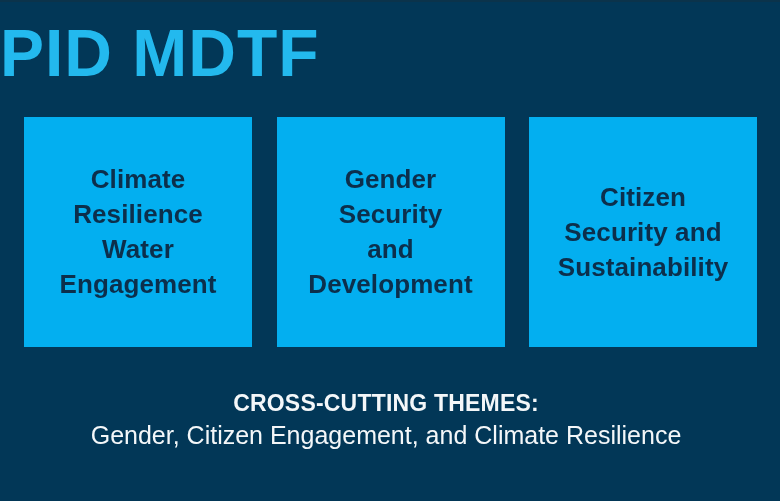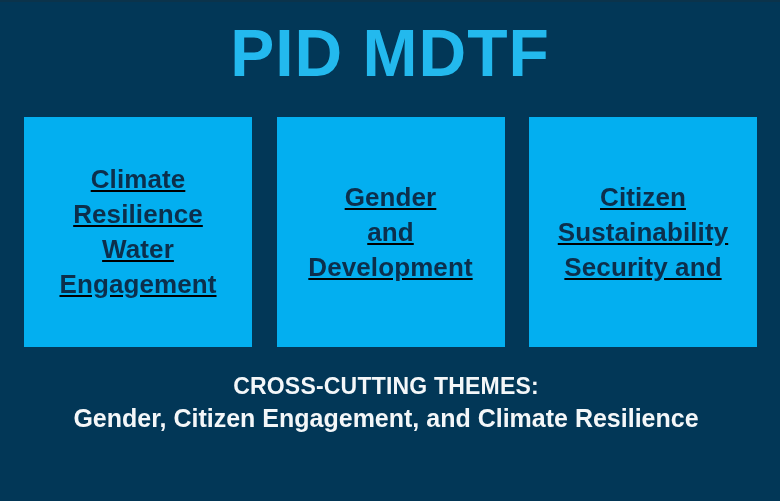--- a/index.html
+++ b/index.html
@@ -23,40 +23,39 @@
     width: 780px; height: 2px;
     background: #0b334b;
   }
 
   
   #title {
     position: absolute;
     left: 0;
     top: 20px;
     width: 780px;
-    text-align: center;
+    text-align: left;
     color: #23b9ee;
     font-family: "Liberation Sans Narrow", "Liberation Sans", sans-serif;
     font-size: 66px;
     font-weight: bold;
     letter-spacing: 1px;
     line-height: 66px;
     white-space: nowrap;
   }
 
   
   #pillars {
     position: absolute;
     left: 24px;
     top: 117px;
     width: 733px;
     height: 230px;
     display: flex;
     justify-content: space-between;
-    text-decoration: underline;
   }
   .pillar {
     width: 228px;
     height: 230px;
     background: #03aff0;
     display: flex;
     align-items: center;
     justify-content: center;
     box-sizing: border-box;
     padding: 4px 6px;
@@ -67,35 +66,35 @@
     font-weight: bold;
     line-height: 35px;
     text-align: center;
     letter-spacing: 0.1px;
   }
 
   
   #themes {
     position: absolute;
     left: 0;
-    top: 371px;
+    top: 388px;
     width: 772px;
     text-align: center;
     color: #f4f7f9;
   }
   #themes-heading {
     font-size: 23px;
     font-weight: bold;
     line-height: 30px;
     letter-spacing: 0.2px;
     white-space: nowrap;
   }
   #themes-subheading {
     font-size: 25px;
-    font-weight: bold;
+    font-weight: normal;
     line-height: 34px;
     letter-spacing: 0px;
     white-space: nowrap;
   }
 </style>
 </head>
 <body>
 
 <div id="canvas">
 
@@ -110,30 +109,31 @@
         <div>Climate</div>
         <div>Resilience</div>
         <div>Water</div>
         <div>Engagement</div>
       </div>
     </div>
 
     <div class="pillar">
       <div class="pillar-label">
         <div>Gender</div>
+        <div>Security</div>
         <div>and</div>
         <div>Development</div>
       </div>
     </div>
 
     <div class="pillar">
       <div class="pillar-label">
         <div>Citizen</div>
+        <div>Security and</div>
         <div>Sustainability</div>
-        <div>Security and</div>
       </div>
     </div>
 
   </div>
 
   <div id="themes">
     <div id="themes-heading">CROSS-CUTTING THEMES:</div>
     <div id="themes-subheading">Gender, Citizen Engagement, and Climate Resilience</div>
   </div>
 

